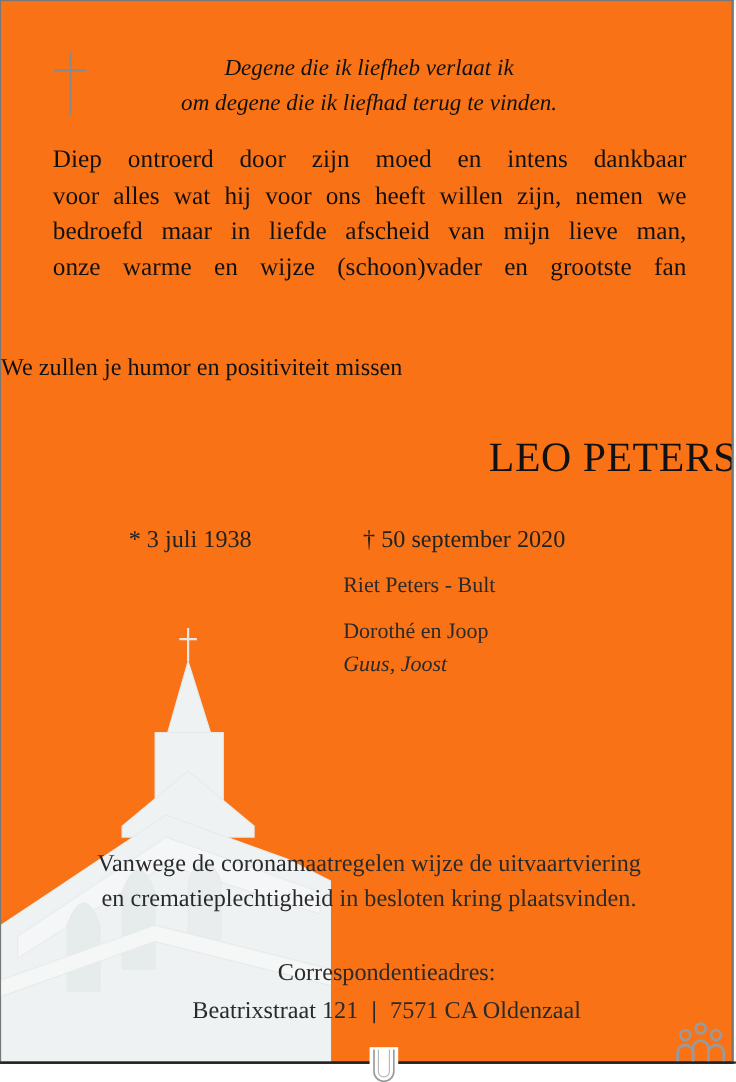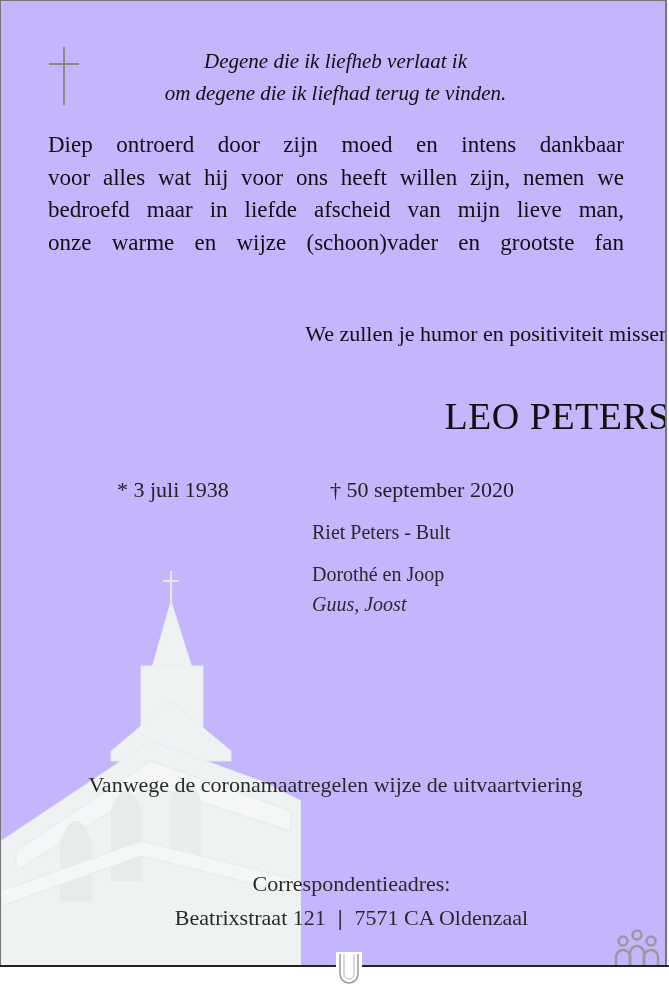--- a/index.html
+++ b/index.html
@@ -19,21 +19,21 @@
       position: absolute;
       left: 0;
       top: 0;
       width: 667px;
       height: 967px;
       border-top: 1px solid #777;
       border-left: 1px solid #777;
       border-right: 2px solid #777;
       border-bottom: 2px solid #222;
       box-sizing: border-box;
-      background: #c4b5fd;
+      background: #f97316;
       overflow: hidden;
     }
     .watermark {
       position: absolute;
       left: 0;
       top: 560px;
       width: 300px;
       height: 410px;
       opacity: 1;
     }
@@ -72,21 +72,21 @@
       text-align: justify;
       text-align-last: justify;
       white-space: nowrap;
     }
     .intro .line.last { text-align-last: left; }
     .tagline {
       position: absolute;
       left: 0;
       width: 669px;
       top: 318px;
-      text-align: right;
+      text-align: left;
       font-size: 22px;
       line-height: 30px;
       color: #111;
     }
     .name {
       position: absolute;
       left: 0;
       width: 669px;
       top: 392px;
       text-align: right;
@@ -224,20 +224,21 @@
       <div class="member">Riet Peters - Bult</div>
     </div>
     <div class="group">
       <div class="member">Dorothé en Joop</div>
       <div class="kids">Guus, Joost</div>
     </div>
   </div>
 
   <div class="notice">
     <div>Vanwege de coronamaatregelen wijze de uitvaartviering</div>
+    <div>en crematieplechtigheid in besloten kring plaatsvinden.</div>
   </div>
 
   <div class="address">
     <div>Correspondentieadres:</div>
     <div>
       <span>Beatrixstraat 121</span><span class="sep">|</span><span>7571 CA  Oldenzaal</span>
     </div>
   </div>
 
   <svg class="people-icon" viewBox="0 0 48 40" xmlns="http://www.w3.org/2000/svg">

